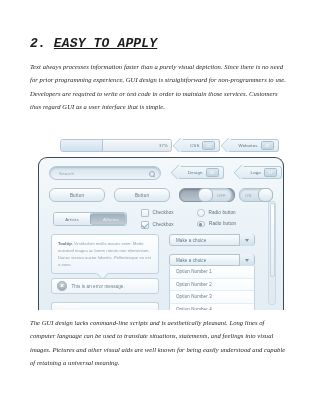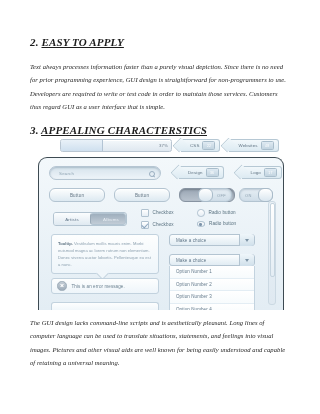--- a/index.html
+++ b/index.html
@@ -5,22 +5,22 @@
   html,body{margin:0;padding:0;}
   body{
     width:320px;height:414px;background:#ffffff;overflow:hidden;
     font-family:"Liberation Serif",serif;color:#1a1a1a;
     -webkit-font-smoothing:antialiased;
   }
   .page{position:relative;width:320px;height:414px;box-sizing:border-box;padding:0 30px;}
 
   
   .heading{
-    font-family:Liberation Serif, serif;
-    font-style:italic;font-weight:bold;font-size:11px;
+    font-family:Liberation Mono, monospace;
+    font-style:italic;font-weight:bold;font-size:13px;
     letter-spacing:.15px;line-height:1.2;color:#1d1d1d;
   }
   .heading .num{text-decoration:none;}
   .heading .ttl{text-decoration:underline;text-underline-offset:1.4px;}
   .para{
     font-family:"Liberation Serif",serif;
     font-style:italic;font-size:6.6px;line-height:2.02;
     color:#1d1d1d;text-align:left;letter-spacing:.05px;
   }
   .h1-wrap{position:absolute;left:30px;top:36px;}
@@ -274,24 +274,20 @@
 
 <div class="page">
 
   <div class="h1-wrap heading">
     <span class="num">2.</span>
     <span class="ttl">EASY TO APPLY</span>
   </div>
 
   <div class="p1-wrap para">Text always processes information faster than a purely visual depiction. Since there is no need for prior programming experience, GUI design is straightforward for non-programmers to use. Developers are required to write or test code in order to maintain those services. Customers thus regard GUI as a user interface that is simple.</div>
 
-  <div class="h2-wrap heading">
-    <span class="num">3.</span>
-    <span class="ttl">APPEALING CHARACTERSTICS</span>
-  </div>
 
   <div class="mock">
 
     <div class="toprow">
       <div class="progress">
         <div class="fill" style="width: 37%;"></div>
         <div class="pct">37%</div>
       </div>
       <div class="tag">
         <span>CSS</span>

